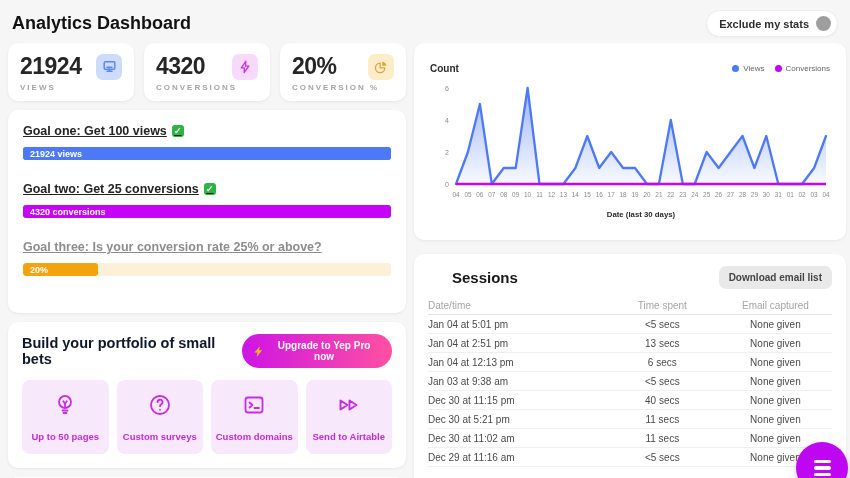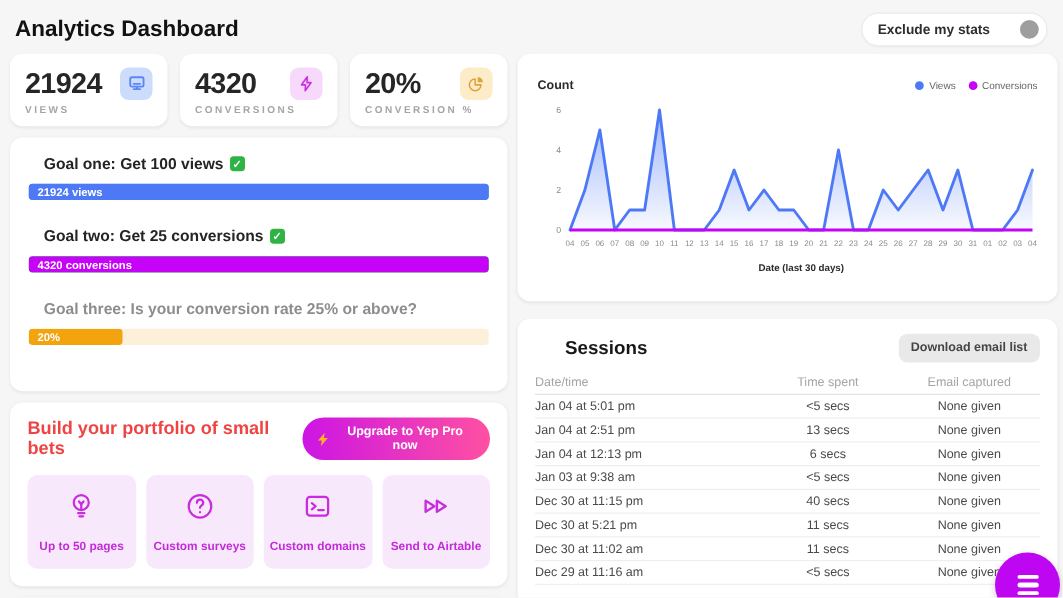--- a/index.html
+++ b/index.html
@@ -10,21 +10,21 @@
     color:#1e1e1e;
     overflow:hidden;
     position:relative;
   }
   .page-header{
     display:flex; justify-content:space-between; align-items:center;
     padding:10px 12px 6px 12px;
   }
   .page-title{ font-size:18px; font-weight:bold; color:#121212; }
   .exclude-pill{
-    display:flex; align-items:center; gap:24px;
+    display:flex; align-items:center; gap:7px;
     background:#fff; border:1px solid #ececec; border-radius:999px;
     padding:5px 6px 5px 12px; font-size:11px; font-weight:bold; color:#2e2e2e;
     box-shadow:0 1px 2px rgba(0,0,0,.04); cursor:pointer;
   }
   .toggle-dot{ width:15px; height:15px; border-radius:50%; background:#9e9e9e; }
 
   .main{ display:flex; gap:8px; padding:0 8px; align-items:flex-start; }
   .col-left{ width:398px; flex:none; display:flex; flex-direction:column; gap:9px; }
   .col-right{ flex:1; display:flex; flex-direction:column; gap:14px; }
 
@@ -36,36 +36,36 @@
   
   .stats-row{ display:flex; gap:10px; }
   .stat-card{ flex:1; padding:10px 12px 9px 12px; }
   .stat-top{ display:flex; align-items:center; justify-content:space-between; }
   .stat-value{ font-size:23px; font-weight:bold; color:#262626; letter-spacing:-.5px; }
   .stat-icon{ width:26px; height:26px; border-radius:7px; display:flex; align-items:center; justify-content:center; }
   .stat-label{ margin-top:3px; font-size:8px; font-weight:bold; letter-spacing:2px; color:#a5a5a5; }
 
   
   .goals-card{ padding:13px 15px 15px 15px; }
-  .goal-title{ font-size:12.5px; font-weight:bold; color:#242424; margin:7px 0 9px 12px; display:flex; align-items:center; gap:5px;}
+  .goal-title{ font-size:12.5px; font-weight:bold; color:#242424; margin:7px 0 9px 0; display:flex; align-items:center; gap:5px;text-decoration:underline;}
   .goal-title:first-child{ margin-top:1px; }
   .goal-title.muted{ color:#8d8d8d; }
   .check-badge{
     display:inline-flex; width:12px; height:12px; border-radius:3px;
     background:#2fb344; color:#fff; font-size:9px; font-weight:bold;
     align-items:center; justify-content:center;
   }
   .goal-bar{ height:13px; border-radius:3px; overflow:hidden; position:relative; margin-bottom:22px; }
   .goal-fill{ height:100%; border-radius:3px; display:flex; align-items:center; }
   .goal-fill span{ color:#fff; font-size:9px; font-weight:bold; padding-left:7px; white-space:nowrap; }
 
   
   .portfolio-card{ padding:12px 14px 14px 14px; }
   .portfolio-head{ display:flex; justify-content:space-between; align-items:center; margin-bottom:12px; }
-  .portfolio-title{ font-size:14.5px; font-weight:bold; color:#ef4444; }
+  .portfolio-title{ font-size:14.5px; font-weight:bold; color:#0f172a; }
   .upgrade-btn{
     display:flex; align-items:center; gap:5px; border:none; cursor:pointer;
     background:linear-gradient(90deg,#cd15e4,#ff50a2);
     color:#fff; font-weight:bold; font-size:10px; font-family:inherit;
     padding:6px 12px; border-radius:999px;
   }
   .tiles-row{ display:flex; gap:8px; }
   .feature-tile{
     flex:1; background:#f8e8fc; border-radius:8px; padding:13px 4px 12px 4px;
     display:flex; flex-direction:column; align-items:center; gap:10px; cursor:pointer;

